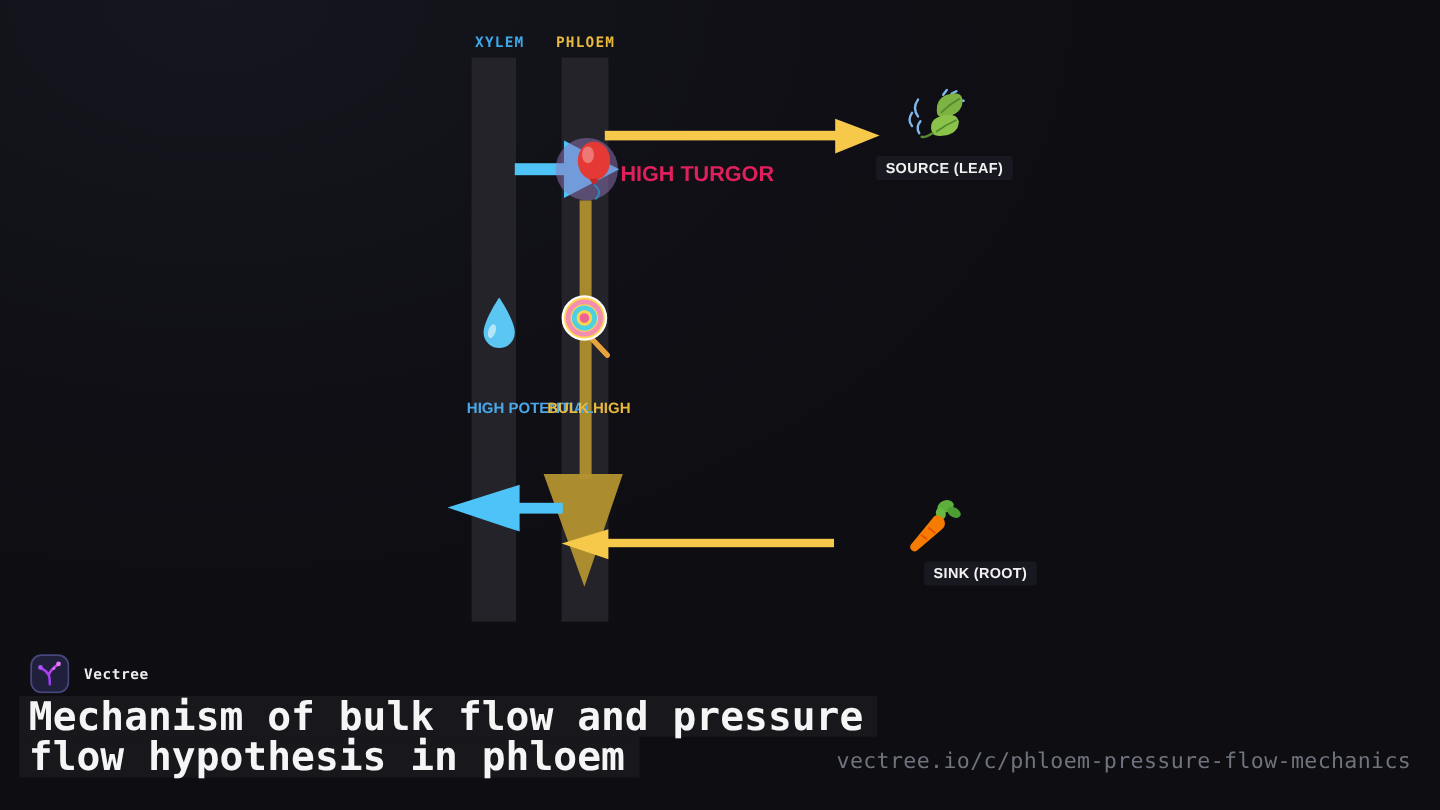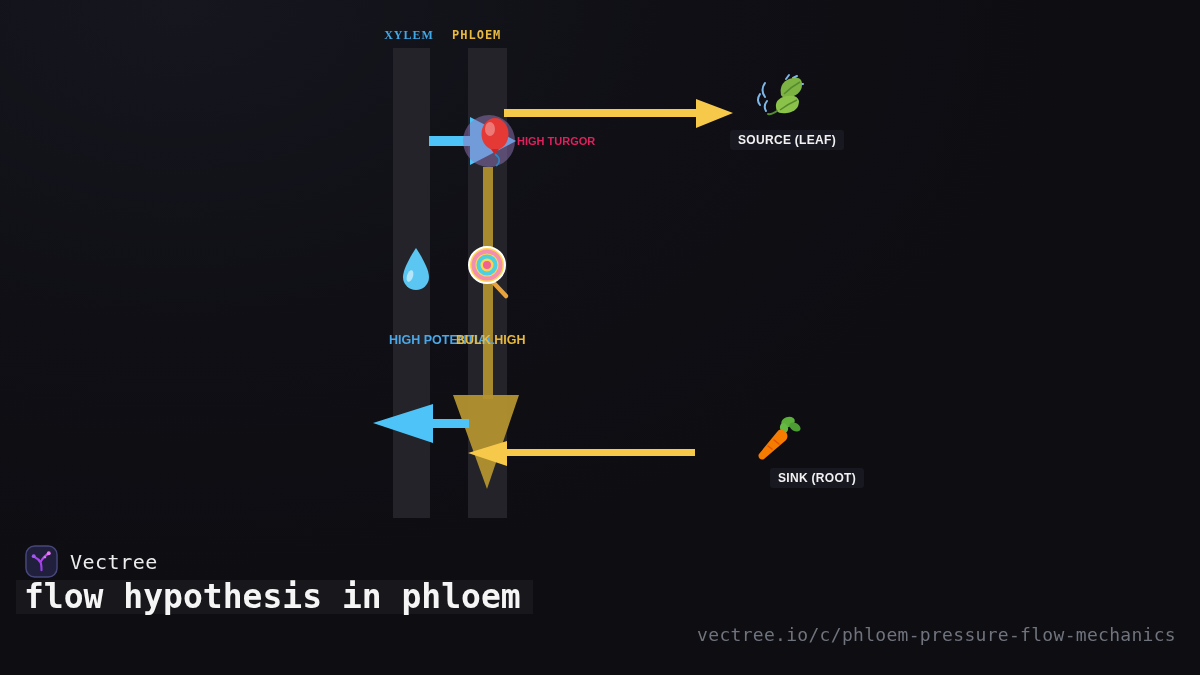--- a/index.html
+++ b/index.html
@@ -9,38 +9,38 @@
     background: radial-gradient(ellipse 900px 600px at 15% 0%, #16161f 0%, #0f0f15 55%, #0d0d12 100%);
     font-family:"Liberation Sans", sans-serif;
   }
   .column { position:absolute; top:48px; height:470px; background:#232329; }
   .col-xylem { left:393px; width:37px; }
   .col-phloem { left:468px; width:39px; }
   .col-label {
     position:absolute; top:28px; font-family:"DejaVu Sans Mono", monospace;
     font-size:12px; font-weight:bold; letter-spacing:1px;
   }
-  .lbl-xylem { left:381px; width:56px; text-align:center; color:#3fa9e8;font-family:Liberation Serif, serif; }
-  .lbl-phloem { left:452px; width:72px; color:#e8b93c; }
+  .lbl-xylem { left:381px; width:56px; text-align:right; color:#3fa9e8; }
+  .lbl-phloem { left:452px; width:72px; text-align:center; color:#e8b93c; }
   .arrow-layer { position:absolute; left:0; top:0; width:1200px; height:675px; pointer-events:none; }
   .icon { position:absolute; }
   .annotation { position:absolute; font-size:12.5px; font-weight:600; white-space:nowrap; }
-  .lbl-turgor { left:517px; top:135px; color:#e0205c; font-size:11px; font-weight:bold; }
+  .lbl-turgor { left:517px; top:135px; color:#e0205c; font-size:18px; font-weight:bold; }
   .lbl-waterpot { left:389px; top:333px; color:#4aa8e8; z-index:6; }
   .lbl-bulkflow { left:456px; top:333px; color:#e8b93c; z-index:7; }
   .node-label {
     position:absolute; transform:translateX(-50%);
     color:#f2f2f2; font-size:12px; font-weight:bold; letter-spacing:0.3px;
     background:rgba(32,32,42,0.6); padding:3px 8px; border-radius:3px; white-space:nowrap;
   }
   .lbl-source { left:787px; top:130px; }
   .lbl-sink { left:817px; top:468px; }
   .footer-brand { position:absolute; left:25px; top:545px; display:flex; align-items:center; gap:12px; }
   .brand-name {
-    font-family:"DejaVu Sans Mono", monospace; font-size:20px; font-weight:normal;
+    font-family:"DejaVu Sans Mono", monospace; font-size:12px; font-weight:bold;
     color:#ededed; letter-spacing:0.5px;
   }
   .title-block { position:absolute; left:16px; top:580px; }
   .title-line {
     display:table; font-family:"DejaVu Sans Mono", monospace;
     font-size:33px; line-height:34px; font-weight:bold; color:#f5f5f5;
     background:rgba(255,255,255,0.045); padding:0 12px 0 8px; white-space:nowrap;
   }
   .page-url {
     position:absolute; right:24px; top:624px; font-family:"DejaVu Sans Mono", monospace;
@@ -140,18 +140,19 @@
       <rect x="1" y="1" width="32" height="32" rx="9" fill="#20203c" stroke="#47477d" stroke-width="1.5"></rect>
       <path d="M17 26 C17 22 17 20 16 18 C14 14 11 13 9 12 M16 18 C18 13 21 11 24 9" stroke="url(#vg)" stroke-width="2.2" fill="none" stroke-linecap="round"></path>
       <circle cx="9" cy="11.5" r="2" fill="#a855f7"></circle>
       <circle cx="24.5" cy="8.5" r="2" fill="#e879f9"></circle>
       <circle cx="20.5" cy="12.5" r="1.2" fill="#c084fc"></circle>
     </svg>
     <span class="brand-name">Vectree</span>
   </div>
 
   <div class="title-block">
+    <span class="title-line">Mechanism of bulk flow and pressure</span>
     <span class="title-line">flow hypothesis in phloem</span>
   </div>
 
   <div class="page-url">vectree.io/c/phloem-pressure-flow-mechanics</div>
 
 </div>
 
 </body></html>

